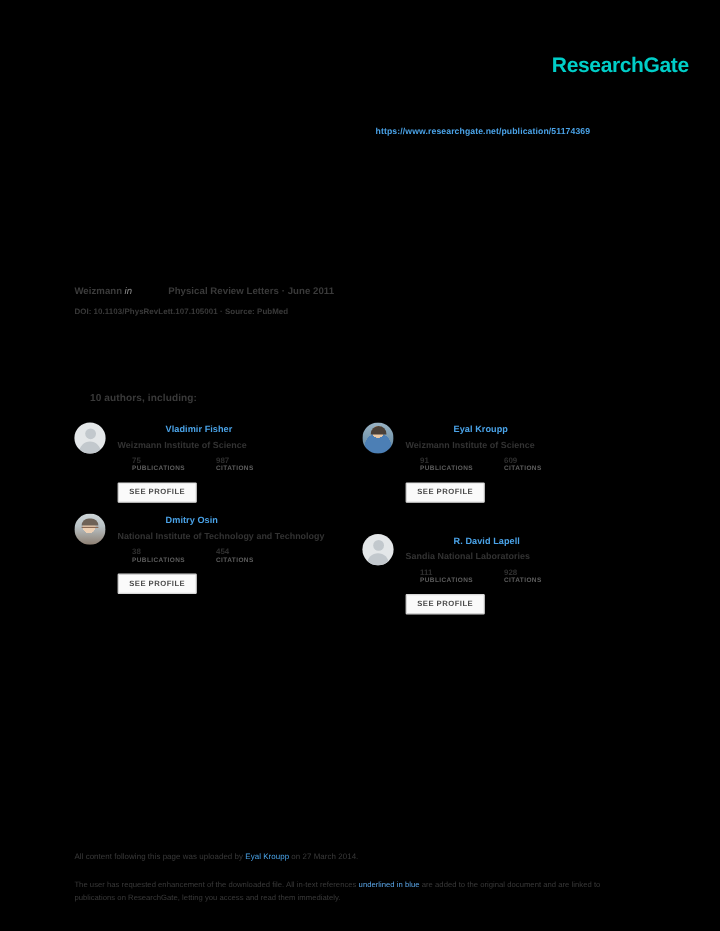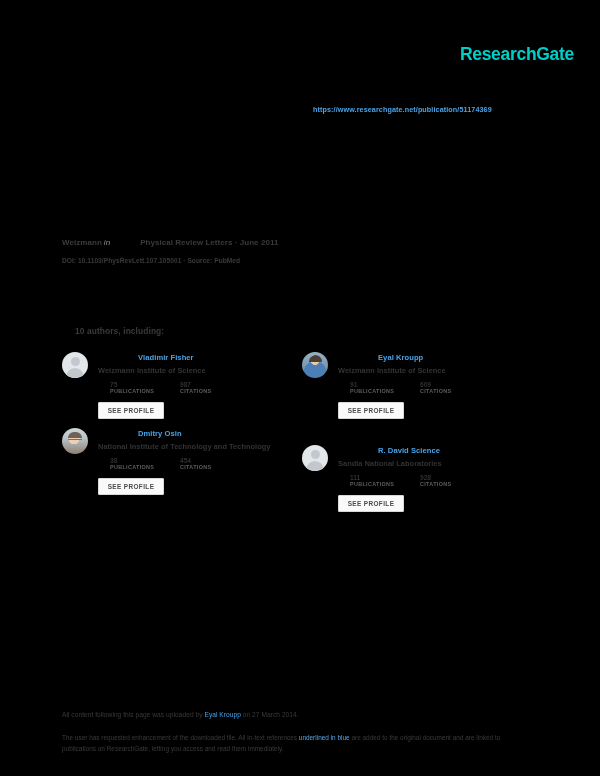--- a/index.html
+++ b/index.html
@@ -392,21 +392,21 @@
         </div>
       </div>
       <div class="see-profile">SEE PROFILE</div>
     </div>
 
     <div class="author-card c3">
       <div class="avatar generic">
         <div class="head"></div>
           <div class="body"></div>
       </div>
-      <div class="author-name">R. David Science</div>
+      <div class="author-name">R. David Lapell</div>
       <div class="author-affil">Sandia National Laboratories</div>
       <div class="author-stats">
         <div class="a-stat s0">
           <div class="a-stat-value">111</div>
           <div class="a-stat-label">PUBLICATIONS</div>
         </div>
         <div class="a-stat s1">
           <div class="a-stat-value">928</div>
           <div class="a-stat-label">CITATIONS</div>
         </div>

